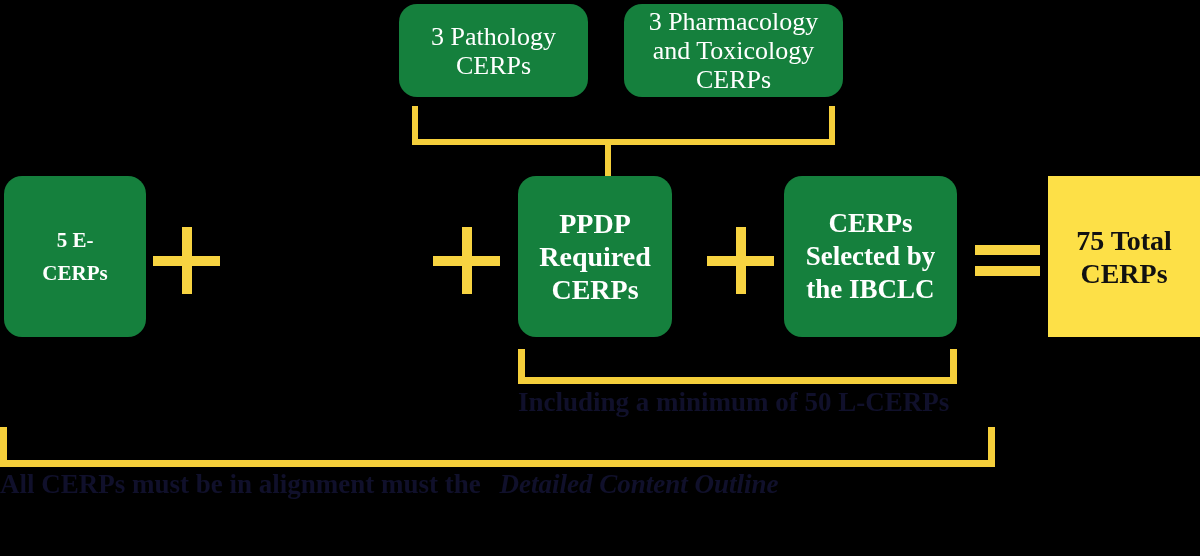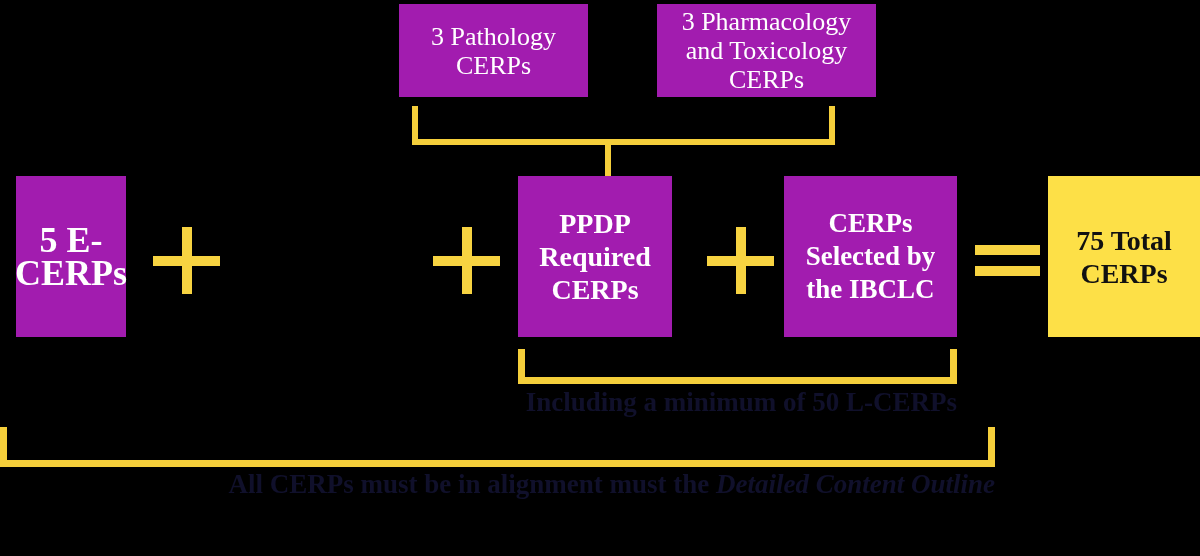--- a/index.html
+++ b/index.html
@@ -4,51 +4,51 @@
 <style>
   html,body{margin:0;padding:0;background:#000;}
   .stage{
     position:relative;width:1200px;height:556px;background:#000000;
     font-family:"Liberation Serif","DejaVu Serif",serif;overflow:hidden;
   }
   .box{
     position:absolute;display:flex;align-items:center;justify-content:center;
     text-align:center;white-space:pre-line;
   }
-  .blue{background:#a21caf;color:#FFFFFF;}
+  .blue{background:#15803d;color:#FFFFFF;border-radius:18px;}
   .yellow-box{background:#fde047;color:#111111;}
   .topfont{font-size:26px;line-height:29px;font-weight:normal;}
   .mainfont{font-size:27px;line-height:32px;font-weight:bold;}
   .line{position:absolute;background:#F5CF3B;}
   .op{position:absolute;}
   .op .bar{position:absolute;background:#F7D341;}
   .caption{
-    position:absolute;text-align:right;color:#10102B;
+    position:absolute;text-align:left;color:#10102B;
     font-weight:bold;font-size:27px;line-height:28px;font-family:Liberation Serif, serif;
   }
-  .caption .ital{font-style:italic;}
+  .caption .ital{font-style:italic;margin-left:12px;}
 </style>
 </head>
 <body>
 
 <div class="stage">
 
   <div class="box blue topfont" style="left:399px;top:4px;width:189px;height:93px;">3 Pathology
 CERPs</div>
 
-  <div class="box blue topfont" style="left:624px;top:4px;width:219px;height:93px;margin-left:33px;">3 Pharmacology
+  <div class="box blue topfont" style="left:624px;top:4px;width:219px;height:93px;">3 Pharmacology
 and Toxicology
 CERPs</div>
 
   <div class="line" style="left:412px;top:106px;width:6px;height:39px;"></div>
   <div class="line" style="left:829px;top:106px;width:6px;height:39px;"></div>
   <div class="line" style="left:412px;top:139px;width:423px;height:6px;"></div>
   <div class="line" style="left:605px;top:145px;width:6px;height:31px;"></div>
 
-  <div class="box blue mainfont" style="left:16px;top:176px;width:110px;height:161px;font-size:36px;line-height:33px;">5 E-
+  <div class="box blue mainfont" style="left:4px;top:176px;width:142px;height:161px;font-size:21px;line-height:33px;">5 E-
 CERPs</div>
 
   <div class="op" style="left:153px;top:227px;width:67px;height:67px;">
     <div class="bar" style="left:0;top:29px;width:67px;height:10px;"></div>
     <div class="bar" style="left:29px;top:0;width:10px;height:67px;"></div>
   </div>
 
 
   <div class="op" style="left:433px;top:227px;width:67px;height:67px;">
     <div class="bar" style="left:0;top:29px;width:67px;height:10px;"></div>

